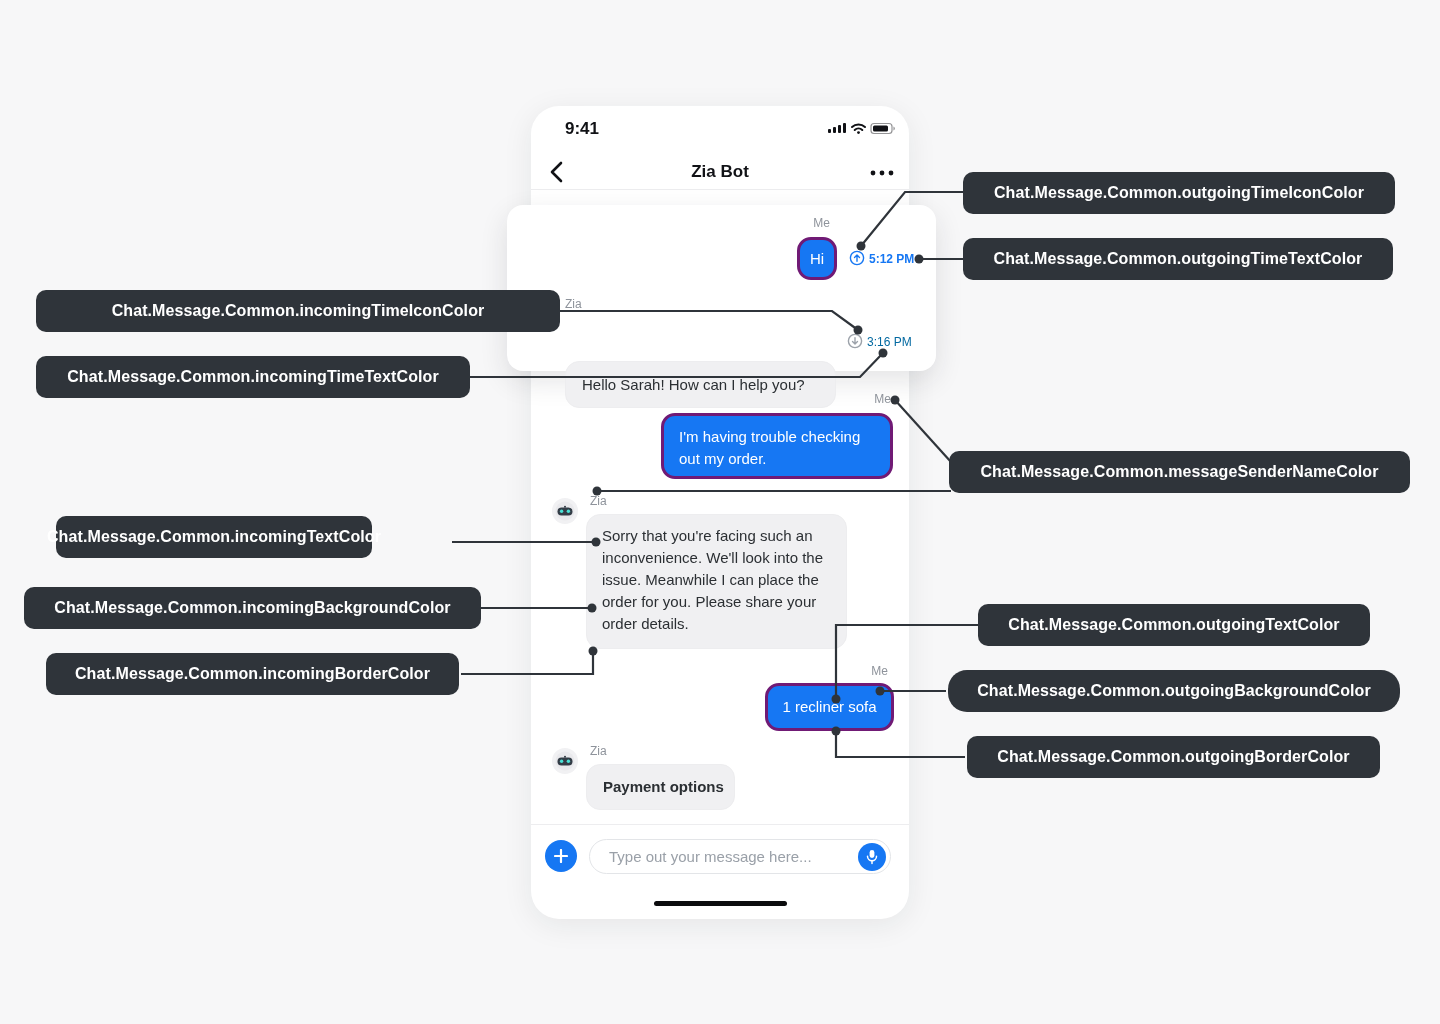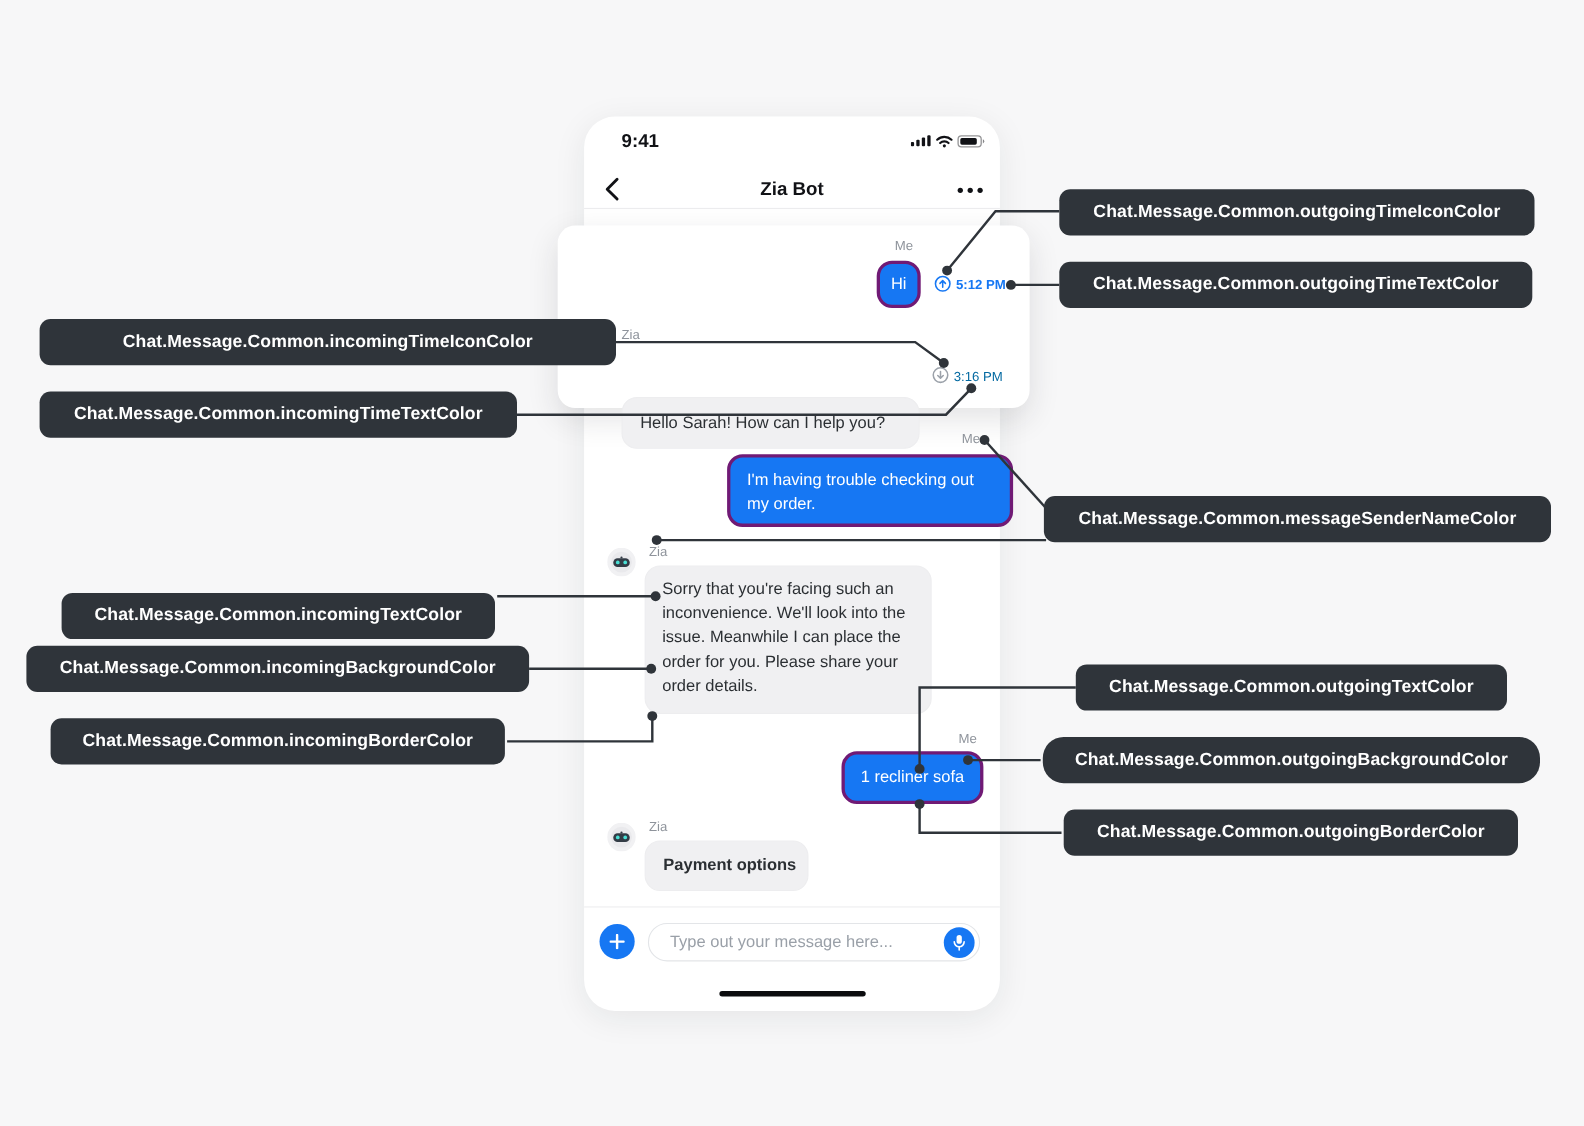--- a/index.html
+++ b/index.html
@@ -145,21 +145,21 @@
 </div>
 <div class="abs time-ico" style="left:847px;top:333px;">
   <svg width="16" height="16" viewBox="0 0 16 16">
     <circle cx="8" cy="8" r="6.6" fill="none" stroke="#9CA2AA" stroke-width="1.4"></circle>
     <path d="M8 4.8 V10.6 M5.5 8.4 L8 10.9 L10.5 8.4" fill="none" stroke="#9CA2AA" stroke-width="1.4" stroke-linecap="round" stroke-linejoin="round"></path>
   </svg>
 </div>
 <div class="abs time-txt in" style="left:867px;top:335px;">3:16 PM</div>
 
 <div class="abs sender right" style="left:851px;top:392px;">Me</div>
-<div class="abs bubble outgoing pad" style="left:661px;top:413px;width:260px;height:66px;">
+<div class="abs bubble outgoing pad" style="left:661px;top:413px;width:232px;height:66px;">
   <span>I'm having trouble checking out my order.</span>
 </div>
 
 <div class="abs avatar" style="left:552px;top:498px;">
   <svg width="26" height="26" viewBox="0 0 26 26">
     <circle cx="13" cy="13" r="13" fill="#F1F1F3"></circle>
     <circle cx="13" cy="13" r="9.5" fill="#E9E9EC"></circle>
     <rect x="5.5" y="9.5" width="15" height="8" rx="4" fill="#333C46"></rect>
     <rect x="12" y="7.8" width="2" height="2" rx="1" fill="#333C46"></rect>
     <circle cx="9.6" cy="13.3" r="1.7" fill="#49E0D5"></circle>
@@ -238,18 +238,18 @@
     <circle cx="880" cy="691" r="4.5"></circle>
       <circle cx="836" cy="731" r="4.5"></circle>
   </g>
 </svg>
 
 <div class="abs pill" style="left:963px;top:172px;width:432px;">Chat.Message.Common.outgoingTimeIconColor</div>
 <div class="abs pill" style="left:963px;top:238px;width:430px;">Chat.Message.Common.outgoingTimeTextColor</div>
 <div class="abs pill" style="left:36px;top:290px;width:524px;">Chat.Message.Common.incomingTimeIconColor</div>
 <div class="abs pill" style="left:36px;top:356px;width:434px;">Chat.Message.Common.incomingTimeTextColor</div>
 <div class="abs pill" style="left:949px;top:451px;width:461px;">Chat.Message.Common.messageSenderNameColor</div>
-<div class="abs pill" style="left:56px;top:539px;width:394px;text-align:right;">Chat.Message.Common.incomingTextColor</div>
+<div class="abs pill" style="left:56px;top:516px;width:316px;text-align:right;">Chat.Message.Common.incomingTextColor</div>
 <div class="abs pill" style="left:24px;top:587px;width:457px;">Chat.Message.Common.incomingBackgroundColor</div>
 <div class="abs pill" style="left:46px;top:653px;width:413px;">Chat.Message.Common.incomingBorderColor</div>
 <div class="abs pill" style="left:978px;top:604px;width:392px;">Chat.Message.Common.outgoingTextColor</div>
 <div class="abs pill" style="left:948px;top:670px;width:452px;border-radius:19px;">Chat.Message.Common.outgoingBackgroundColor</div>
 <div class="abs pill" style="left:967px;top:736px;width:413px;">Chat.Message.Common.outgoingBorderColor</div>
 
 </body></html>

